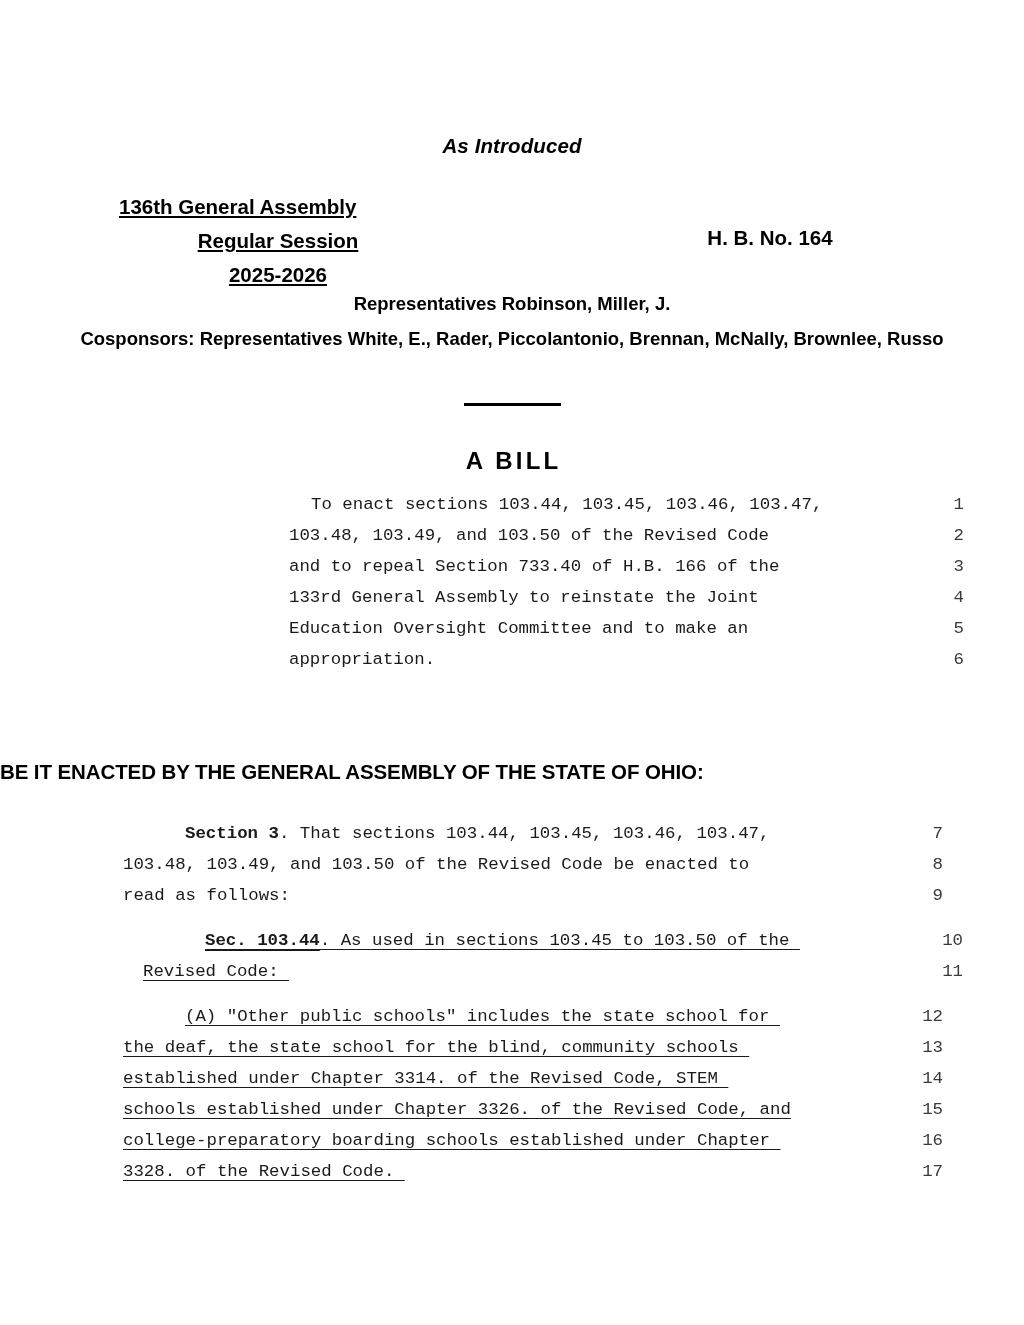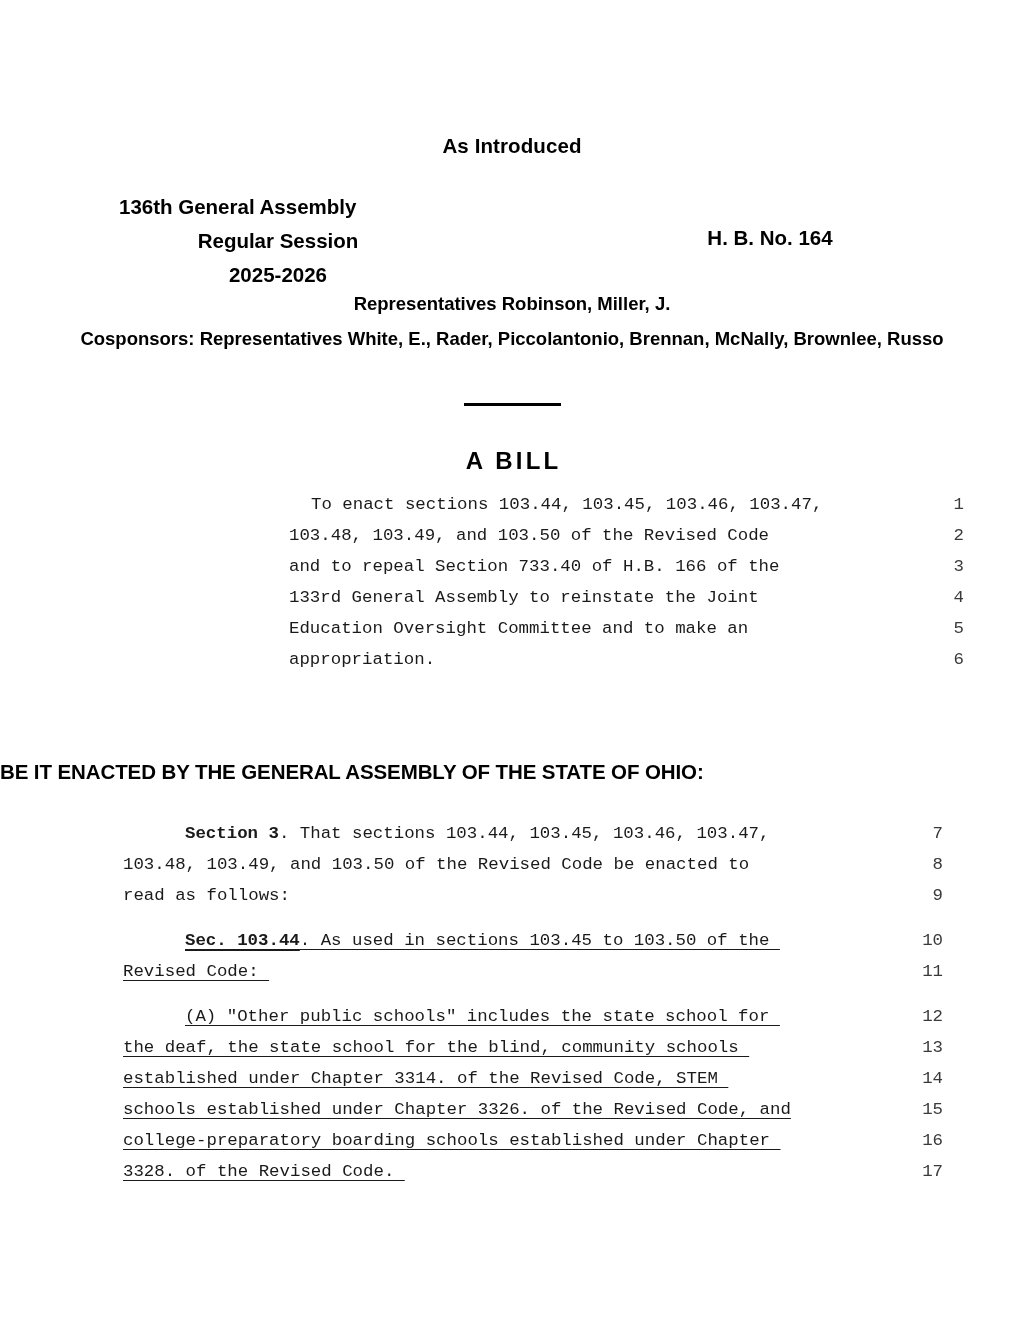--- a/index.html
+++ b/index.html
@@ -28,28 +28,30 @@
   
   .doc-status {
     position: absolute;
     top: 134px;
     left: 0;
     width: 1024px;
     text-align: center;
     font-size: 20.5px;
     font-weight: bold;
     letter-spacing: 0.1px;
+    font-style: italic;
   }
 
   .assembly-block {
     position: absolute;
     top: 190px;
     left: 113px;
     width: 330px;
     text-align: center;
+    text-decoration: underline;
   }
   .assembly-line {
     font-size: 20.5px;
     font-weight: bold;
     line-height: 34px;
     white-space: nowrap;
   }
   .assembly-line.first {
     text-align: left;
     padding-left: 6px;
@@ -199,21 +201,21 @@
   .row.newlaw .txt b {
     text-decoration: underline;
     text-underline-offset: 3.5px;
     text-decoration-thickness: 1.6px;
   }
   .row .txt b {
     font-weight: bold;
   }
 
   #blk-section1 { top: 818px; }
-  #blk-sec10344 { top: 925px; }
+  #blk-sec10344 { top: 925px; margin-left: 20px; }
   #blk-para-a   { top: 1001px; }
 </style>
 </head>
 <body>
 
 <div class="page">
 
   <div class="doc-status">As Introduced</div>
 
   <div class="assembly-block">

